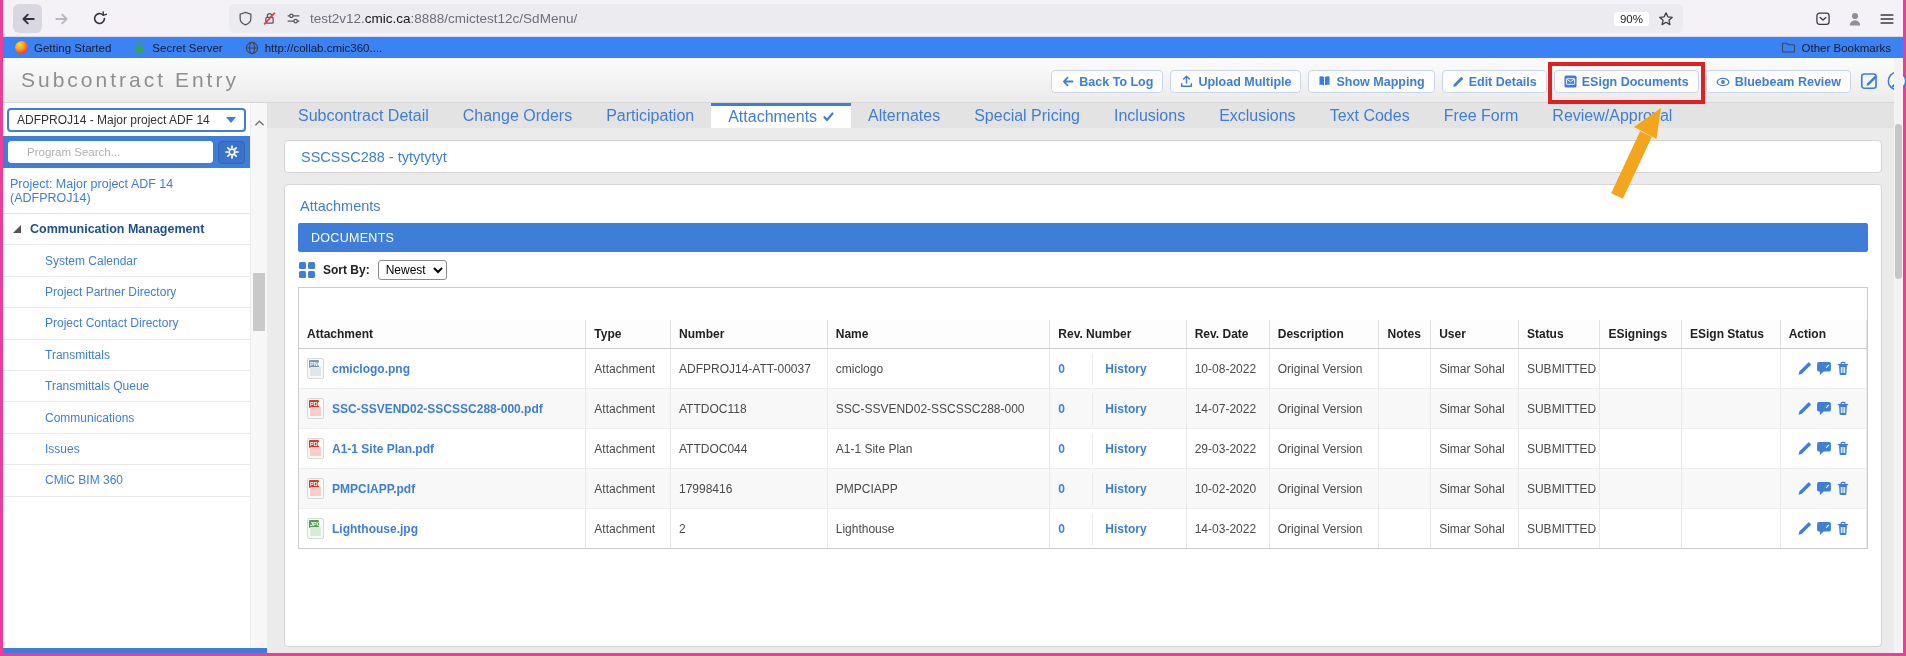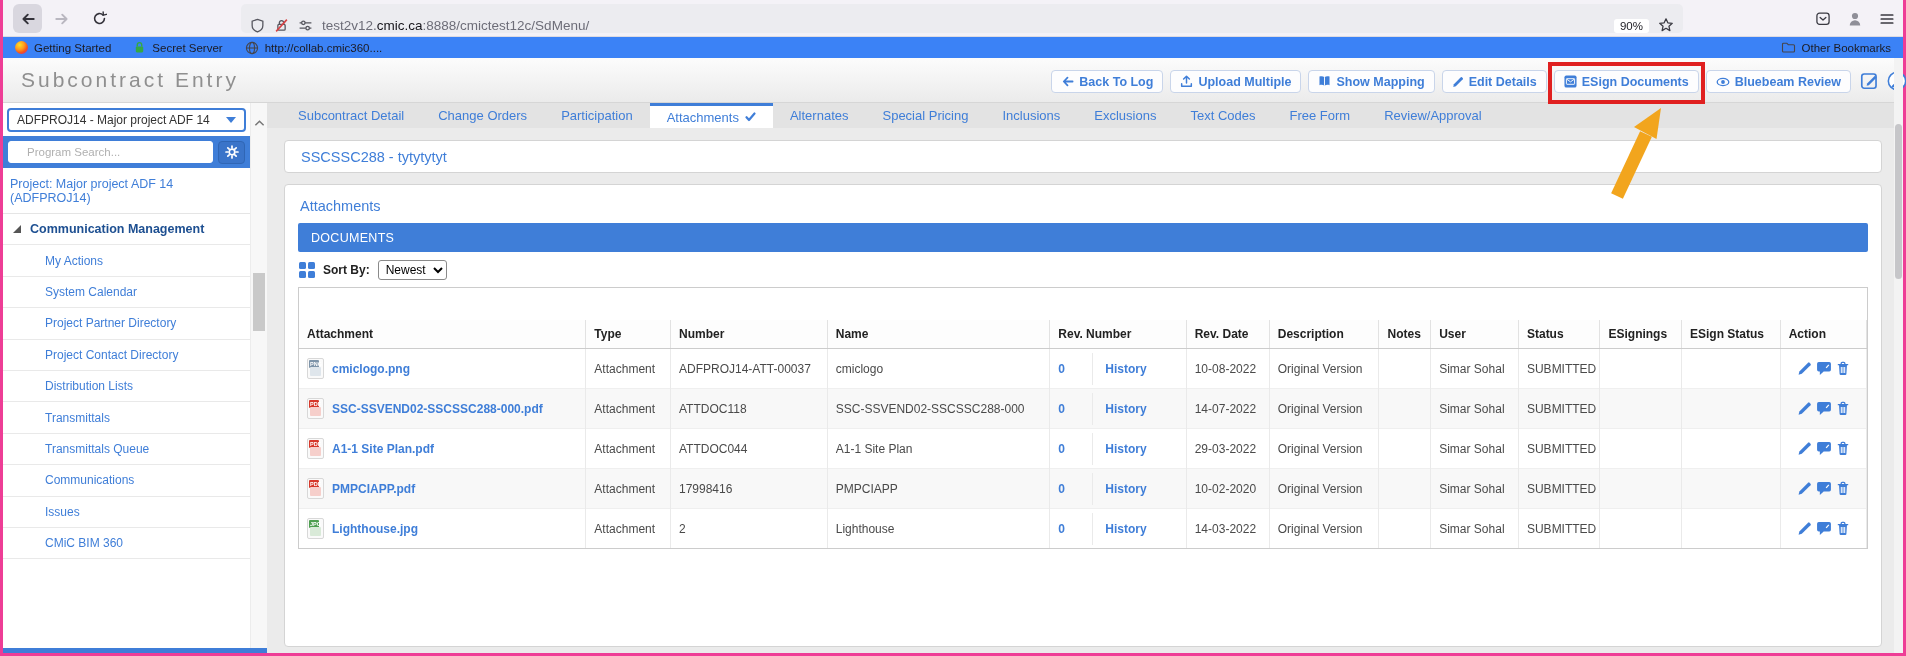--- a/index.html
+++ b/index.html
@@ -12,22 +12,22 @@
   .frame { position:absolute; inset:0;
     border-left:3px solid var(--pink); border-right:3px solid var(--pink); border-bottom:3px solid var(--pink); }
 
   
   .chrome { position:relative; height:37px; background:#f4f2f7; border-bottom:1px solid #dddbe2; }
   .navbtn { position:absolute; top:4px; width:29px; height:29px; border-radius:6px;
     display:flex; align-items:center; justify-content:center; }
   .navbtn.back { left:10px; background:#d9d7df; }
   .navbtn.fwd  { left:44px; }
   .navbtn.reload { left:82px; }
-  .urlbar { position:absolute; left:238px; right:220px; top:4px; height:29px; background:#ececf0;
-    border-radius:5px; display:flex; align-items:flex-end; gap:9px; padding:0 9px; }
+  .urlbar { position:absolute; left:226px; right:220px; top:4px; height:29px; background:#ececf0;
+    border-radius:5px; display:flex; align-items:center; gap:9px; padding:0 9px; }
   .urltext { font-size:13.5px; color:#6d6d78; white-space:nowrap; }
   .urltext .dom { color:#15141a; }
   .zoombadge { margin-left:auto; background:#fff; border-radius:3px; padding:1px 6px;
     font-size:11.5px; color:#1c1b22; }
   .chrome-right { position:absolute; right:8px; top:0; height:37px; display:flex; align-items:center; gap:16px; }
 
   
   .bookmarks { height:21px; background:#3b82f6; display:flex; align-items:center; gap:22px;
     padding:0 12px; font-size:11.5px; color:#1c1b22; }
   .bm { display:flex; align-items:center; gap:6px; white-space:nowrap; }
@@ -49,21 +49,21 @@
   .redbox { position:absolute; left:-6px; right:-6px; top:-8px; bottom:-11px;
     border:4px solid var(--red); pointer-events:none; z-index:20; }
   .hdr-ico { position:absolute; top:13px; }
   .hdr-ico.edit { right:24px; }
   .hdr-ico.person { right:-4px; }
 
   
   .tabstrip { position:absolute; left:264px; right:9px; top:45px; height:25px; background:#e3e3e3;
     display:flex; align-items:stretch; padding-left:14px; z-index:2; }
   .tab { display:flex; align-items:center; gap:6px; padding:0 17px; color:var(--accent);
-    font-size:13px; cursor:pointer; white-space:nowrap; }
+    font-size:16px; cursor:pointer; white-space:nowrap; }
   .tab.active { background:#fff; border-top:3px solid var(--accent); }
 
   
   .sidebar { position:absolute; left:0; top:45px; bottom:0; width:247px; background:#fff; overflow:hidden; z-index:2; }
   .proj-select { margin:5px 4px 0 4px; height:24px; border:2px solid var(--accent); border-radius:4px;
     display:flex; align-items:center; padding:0 8px; font-size:12px; color:#333; cursor:pointer; background:#fff; }
   .proj-caret { margin-left:auto; width:0; height:0; border-left:5px solid transparent;
     border-right:5px solid transparent; border-top:6px solid var(--accent); }
   .search-row { margin-top:4px; background:var(--accent); padding:5px 5px; display:flex; gap:5px; align-items:center; height:32px; }
   .search-row input { flex:1; height:22px; border:1px solid #fff; border-radius:3px; padding:0 18px;
@@ -354,33 +354,27 @@
             </svg>
         </span>
       </div>
       <div class="proj-label">Project: Major project ADF 14 (ADFPROJ14)</div>
       <div class="tree">
           <div class="tree-row hdr">
             <span class="tri-exp"></span>
             <span>Communication Management</span>
           </div>
           <div class="tree-row">
-            <span>My Actions</span>
-          </div>
-          <div class="tree-row">
             <span>System Calendar</span>
           </div>
           <div class="tree-row">
             <span>Project Partner Directory</span>
           </div>
           <div class="tree-row">
             <span>Project Contact Directory</span>
-          </div>
-          <div class="tree-row">
-            <span>Distribution Lists</span>
           </div>
           <div class="tree-row">
             <span>Transmittals</span>
           </div>
           <div class="tree-row">
             <span>Transmittals Queue</span>
           </div>
           <div class="tree-row">
             <span>Communications</span>
           </div>

